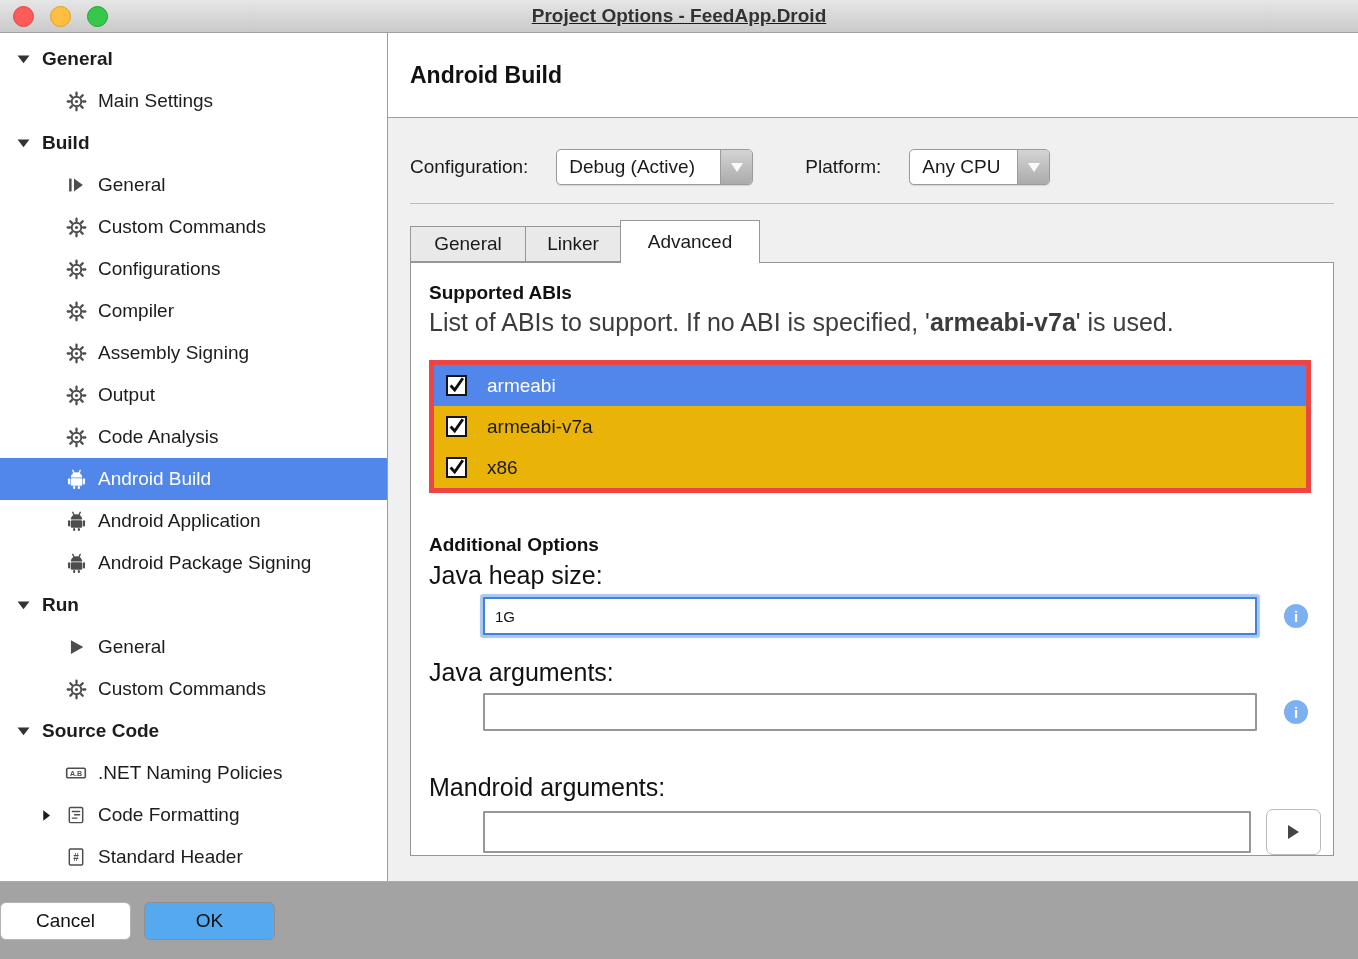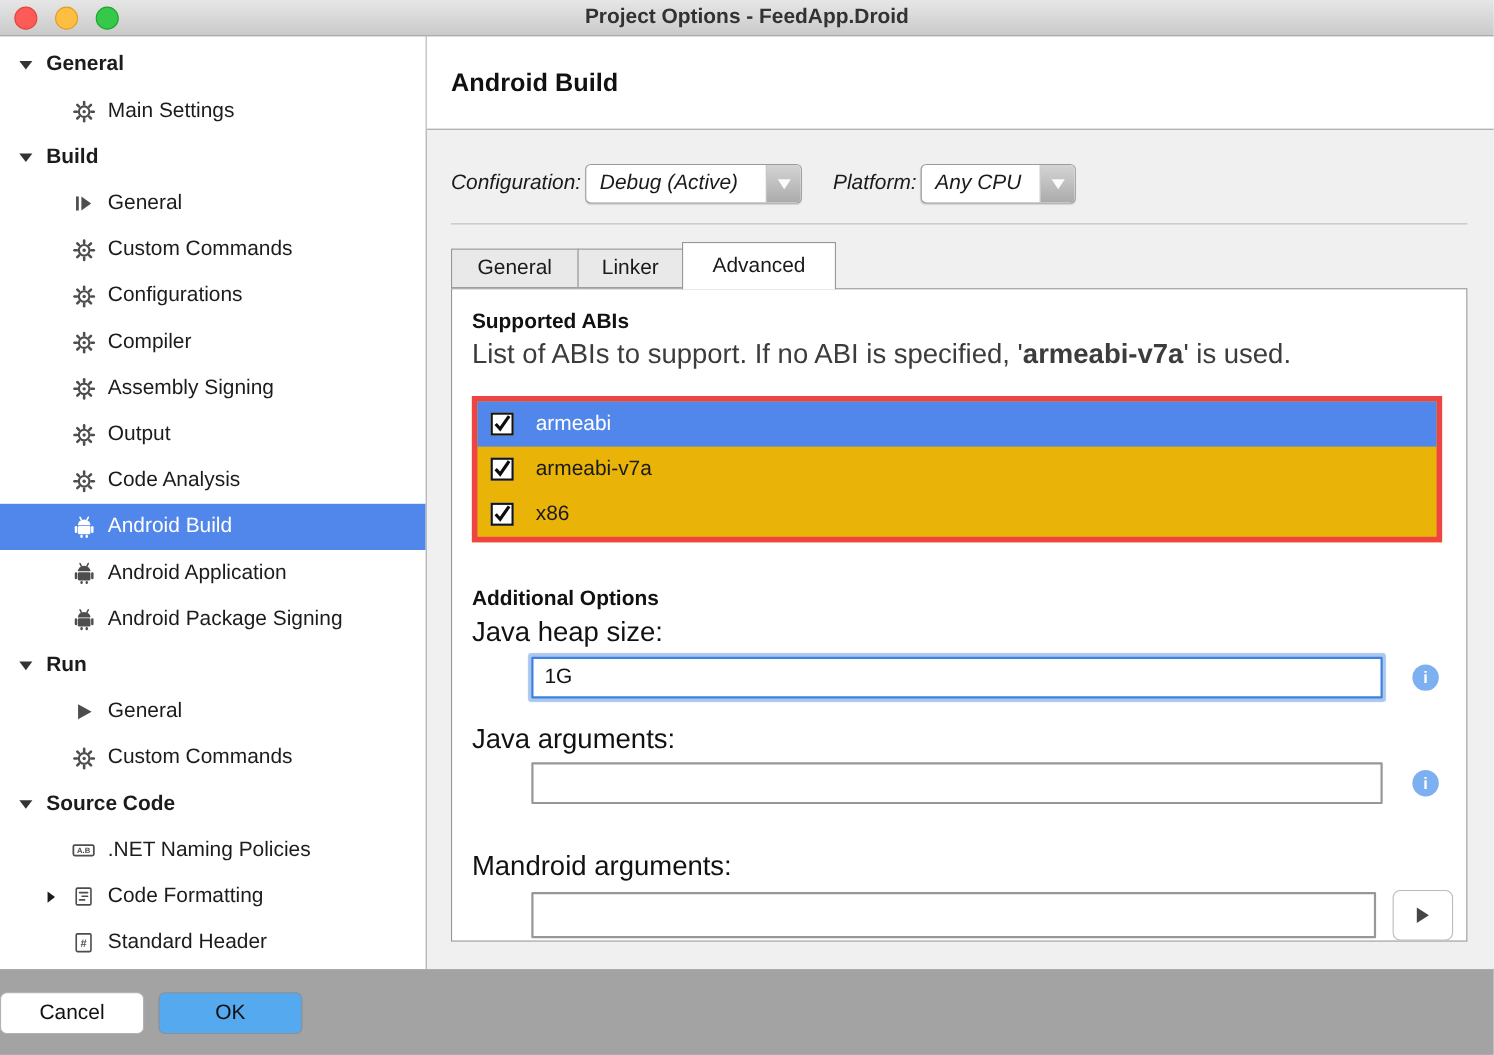--- a/index.html
+++ b/index.html
@@ -7,21 +7,21 @@
   body {
     font-family:"Liberation Sans", sans-serif;
     background:#f0f0f0; color:#1a1a1a;
     --sel:#5187ea; --ok:#55a9ef; --info:#7cb0f0; --focus:#3e82de;
   }
   .window { width:1358px; height:959px; display:flex; flex-direction:column; }
 
   
   .titlebar { height:33px; flex:none; position:relative;
     background:linear-gradient(#e7e6e7,#cbcacb); border-bottom:1px solid #9f9f9f;
-    display:flex; align-items:center; }
+    display:flex; align-items:center;text-decoration:underline; }
   .traffic { position:absolute; left:13px; top:6px; display:flex; gap:16px; }
   .light { width:21px; height:21px; border-radius:50%; display:inline-block; }
   .light.red { background:#fc5b57; border:1px solid #e2463f; }
   .light.yellow { background:#fdbe41; border:1px solid #dfa023; }
   .light.green { background:#35c84b; border:1px solid #1ba72b; }
   .win-title { width:100%; text-align:center; font-size:19px; font-weight:bold; color:#323232; }
 
   
   .app { flex:1; display:flex; min-height:0; overflow:hidden; }
   .sidebar { width:388px; flex:none; background:#fff; border-right:1px solid #9b9b9b;
@@ -33,21 +33,21 @@
   .tree-icon { width:24px; height:24px; margin-right:10px; display:flex; align-items:center;
     justify-content:center; color:#4d4d4d; flex:none; }
   .row.item.selected { background:var(--sel); color:#fff; }
   .row.item.selected .tree-icon { color:#fff; }
 
   
   .content { flex:1; display:flex; flex-direction:column; background:#f0f0f0; min-width:0; }
   .content-header { height:85px; flex:none; background:#fff; border-bottom:1px solid #a0a0a0;
     display:flex; align-items:center; padding-left:22px; }
   .page-title { font-size:23px; font-weight:bold; color:#111; }
-  .config-row { margin:31px 0 0 22px; display:flex; align-items:center; gap:4px; font-size:19px;font-style:italic; }
+  .config-row { margin:31px 0 0 22px; display:flex; align-items:center; gap:28px; font-size:19px; }
   .lbl-platform { margin-left:24px; }
   .dropdown { height:36px; background:#fff; border:1px solid #9b9b9b; border-radius:5px;
     display:flex; align-items:center; box-shadow:0 1px 1px rgba(0,0,0,.12); cursor:default; }
   .dd-config { width:197px; } .dd-platform { width:141px; }
   .dd-value { flex:1; padding-left:12px; font-size:19px; white-space:nowrap; overflow:hidden; }
   .dd-btn { width:32px; align-self:stretch; background:linear-gradient(#d4d4d4,#ababab);
     border-left:1px solid #9b9b9b; border-radius:0 4px 4px 0;
     display:flex; align-items:center; justify-content:center; }
   .dd-arrow { width:0; height:0; border-top:9px solid #fbfbfb;
     border-left:6px solid transparent; border-right:6px solid transparent; }
@@ -75,21 +75,21 @@
   .cbx svg { overflow:visible; }
   .abi-label { margin-left:20px; }
   .h-additional { margin-top:40px; }
   .field-label { font-size:25px; color:#111; line-height:25px; margin-top:25px; }
   .field-label.first { margin-top:6px; }
   .field-label.last { margin-top:44px; }
   .input-row { display:flex; align-items:center; margin:9px 25px 0 54px; gap:27px; }
   .input-row.jargs { margin-top:8px; }
   .input-row.mandroid { gap:15px; margin-right:12px; }
   .txt { flex:1; height:38px; border:2px solid #979797; border-radius:1px; background:#fff;
-    font-family:"Liberation Sans", sans-serif; font-size:19px; color:#111; padding:0 10px; outline:none; }
+    font-family:"Liberation Sans", sans-serif; font-size:15px; color:#111; padding:0 10px; outline:none; }
   .txt.focused { border-color:var(--focus); box-shadow:0 0 1px 2.5px #aac7f0; }
   .txt.tall { height:42px; }
   .info { width:24px; height:24px; border-radius:50%; background:var(--info); color:#fff;
     font-size:15px; font-weight:bold; font-style:normal; flex:none;
     display:flex; align-items:center; justify-content:center; }
   .expand-btn { width:55px; height:46px; flex:none; background:#fff; border:1px solid #bbb;
     border-radius:7px; display:flex; align-items:center; justify-content:center; cursor:default; }
   .tri-right { width:0; height:0; border-left:11px solid #454545;
     border-top:7px solid transparent; border-bottom:7px solid transparent; }
 

